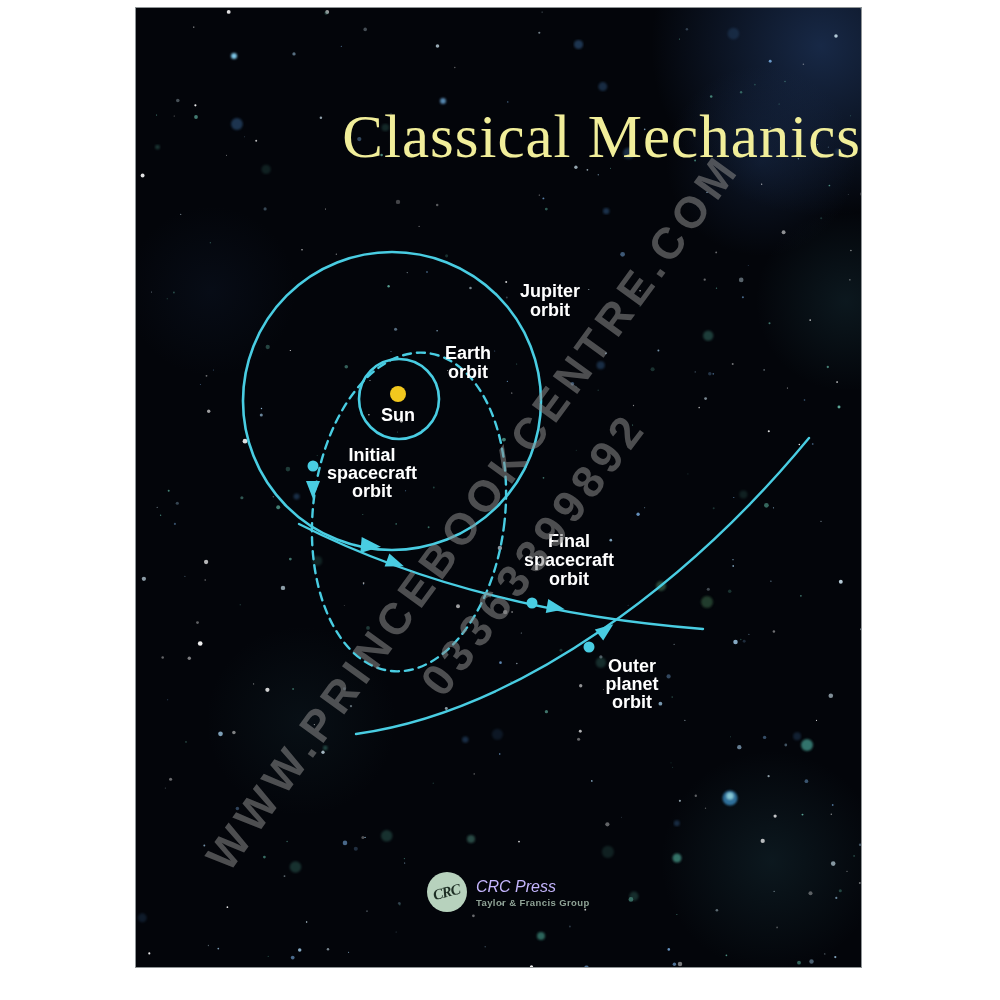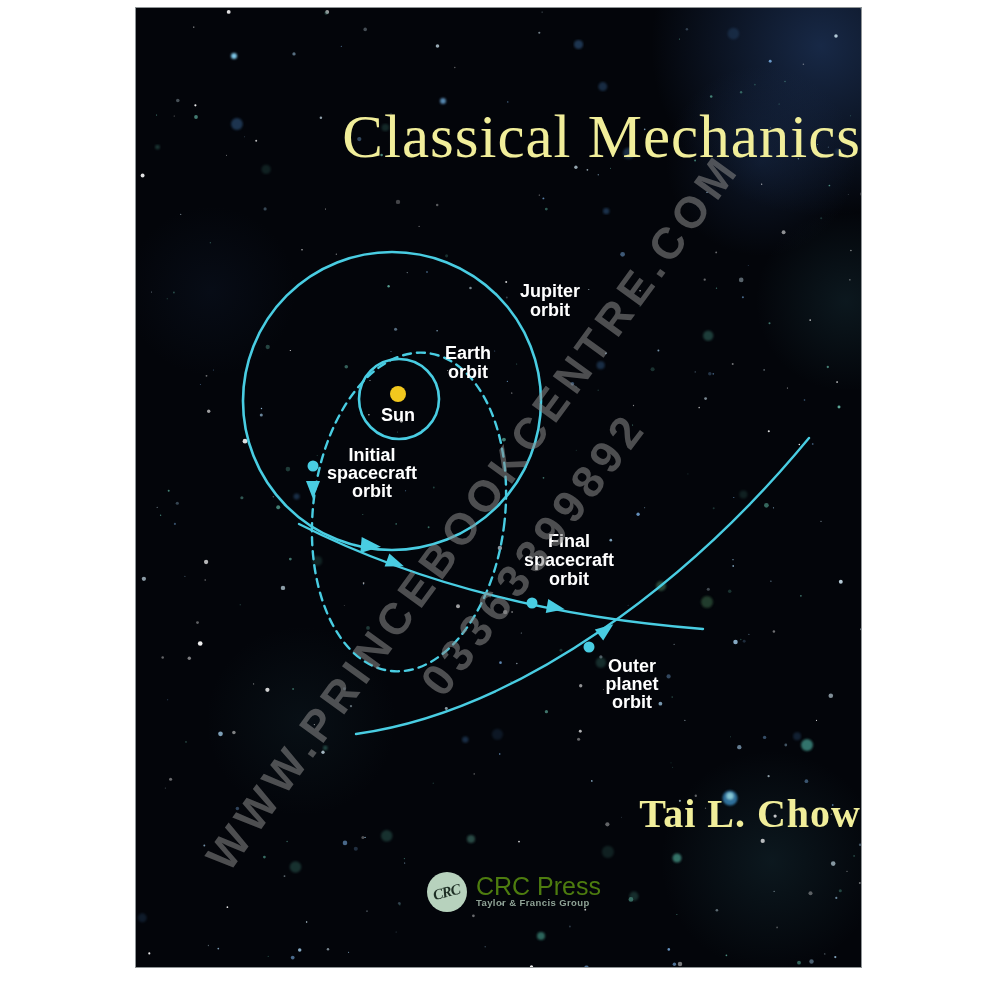--- a/index.html
+++ b/index.html
@@ -20,21 +20,21 @@
   #wm-url{left:337px;top:504px;font-size:44px;letter-spacing:6px;
     transform:translate(-50%,-50%) rotate(-54deg);}
   #wm-phone{left:398px;top:546px;font-size:45px;letter-spacing:6px;
     transform:translate(-50%,-50%) rotate(-53deg);}
   #publisher{position:absolute;left:291px;top:864px;display:flex;align-items:center;z-index:3;}
   #crc-logo{width:40px;height:40px;border-radius:50%;background:#b7d2bd;
     display:flex;align-items:center;justify-content:center;flex:0 0 auto;}
   #crc-logo span{font-family:"Liberation Serif",serif;font-style:italic;font-weight:bold;
     font-size:15px;color:#1d2e24;transform:rotate(-15deg);letter-spacing:-1px;}
   #pub-text{margin-left:9px;}
-  #pub-name{font-size:25px;color:#4d7c0f;line-height:21px;}
+  #pub-name{font-size:16px;color:#c4b5fd;line-height:21px;font-style:italic;}
   #pub-tagline{font-size:9.5px;color:#8fa396;letter-spacing:0.4px;font-weight:bold;}
   .diag-label{font-family:"Liberation Sans",sans-serif;font-weight:bold;font-size:18px;}
 </style>
 </head>
 <body>
 
 <div id="page">
   <div id="cover">
 
     <svg id="scene" width="727" height="961" viewBox="135 7 727 961">
@@ -456,21 +456,20 @@
         <text x="568" y="546">Final</text>
         <text x="568" y="565">spacecraft</text>
         <text x="568" y="584">orbit</text>
         <text x="631" y="671">Outer</text>
         <text x="631" y="689">planet</text>
         <text x="631" y="707">orbit</text>
       </g>
     </svg>
 
     <div id="title" class="ctext">Classical Mechanics</div>
-    <div id="author" class="ctext">Tai L. Chow</div>
 
     <div id="publisher">
       <div id="crc-logo">
         <span>CRC</span>
       </div>
       <div id="pub-text">
         <div id="pub-name">CRC Press</div>
         <div id="pub-tagline">Taylor &amp; Francis Group</div>
       </div>
     </div>

